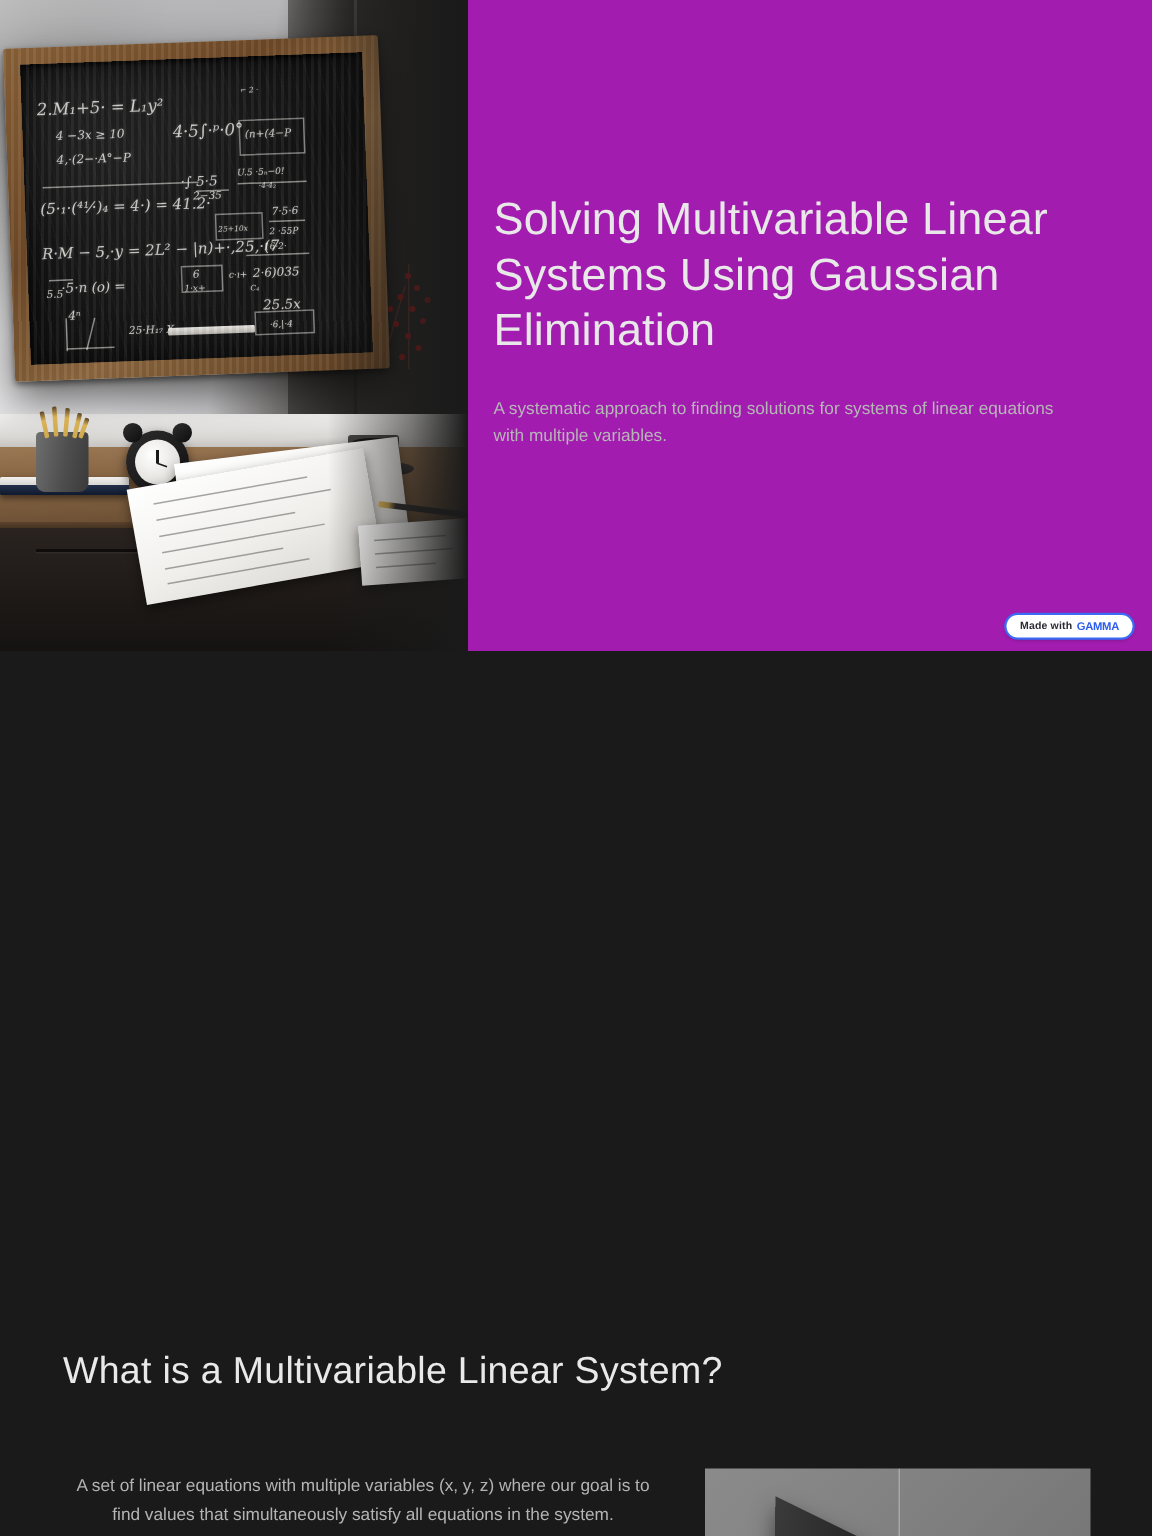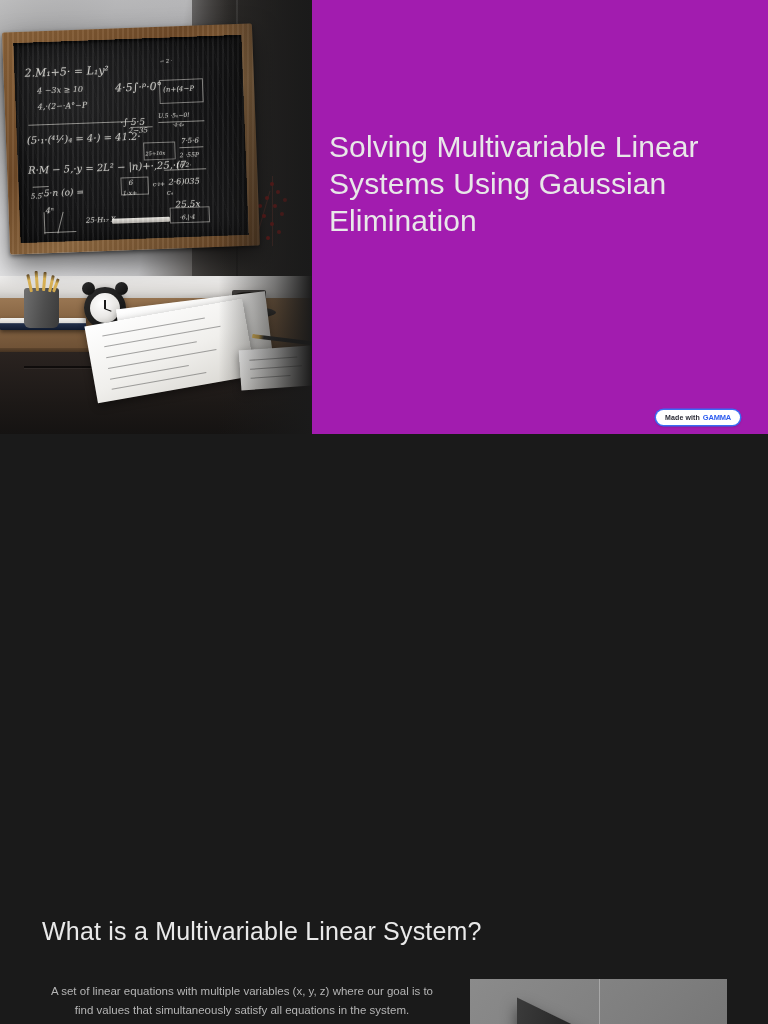--- a/index.html
+++ b/index.html
@@ -169,29 +169,29 @@
   
   .gamma-badge {
     position:absolute; display:inline-flex; align-items:center; justify-content:center;
     gap:3px; height:15px; padding:0 9px;
     background:#ffffff; border-radius:999px;
     box-shadow:0 0 0 1.5px #3b6bf5, 0 1px 3px rgba(0,0,0,.4);
     font-size:7px; white-space:nowrap;
   }
   .gamma-made { color:#2a2a35; font-weight:700; letter-spacing:.1px; }
   .gamma-word { color:#2d5cf0; font-weight:800; letter-spacing:-.2px; font-size:7.5px; }
-  .badge-1 { right:28px; top:410px; }
+  .badge-1 { right:13px; top:410px; }
 
   
   .section { position:relative; width:768px; background:#1a1a1a; }
   .sec-head {
     font-size:25px; font-weight:400; color:#e9e9e9; letter-spacing:.2px;
   }
   .sec2 { padding:0; }
-  .sec2-head { position:absolute; left:42px; top:483px; }
+  .sec2-head { position:absolute; left:42px; top:466px; }
   .sec2-body { position:absolute; left:42px; top:548px; width:400px;text-align:center; }
   .body-text { font-size:11.5px; line-height:1.63; color:#b4b4b4; }
 
   .planes-img {
     position:absolute; left:470px; top:545px; width:257px; height:257px;
     background:linear-gradient(135deg,#8b8b8b 0%,#7e7e7e 40%,#737373 70%,#6b6b6b 100%);
     overflow:hidden;
   }
   .axis-v {
     position:absolute; left:50%; top:0; width:1px; height:100%;
@@ -322,20 +322,21 @@
         <div class="paper-line" style="left:10px;top:19px;width:52px;"></div>
         <div class="paper-line" style="left:10px;top:28px;width:40px;"></div>
       </div>
       <div class="pencil-lay"></div>
 
       <div class="img-fade"></div>
     </div>
 
     <div class="hero-text">
       <h1 class="hero-title">Solving Multivariable Linear Systems Using Gaussian Elimination</h1>
+      <p class="hero-sub">A systematic approach to finding solutions for systems of linear equations with multiple variables.</p>
     </div>
 
     <div class="gamma-badge badge-1">
       <span class="gamma-made">Made with</span>
       <span class="gamma-word">GAMMA</span>
     </div>
   </section>
 
   <section class="section sec2">
 

